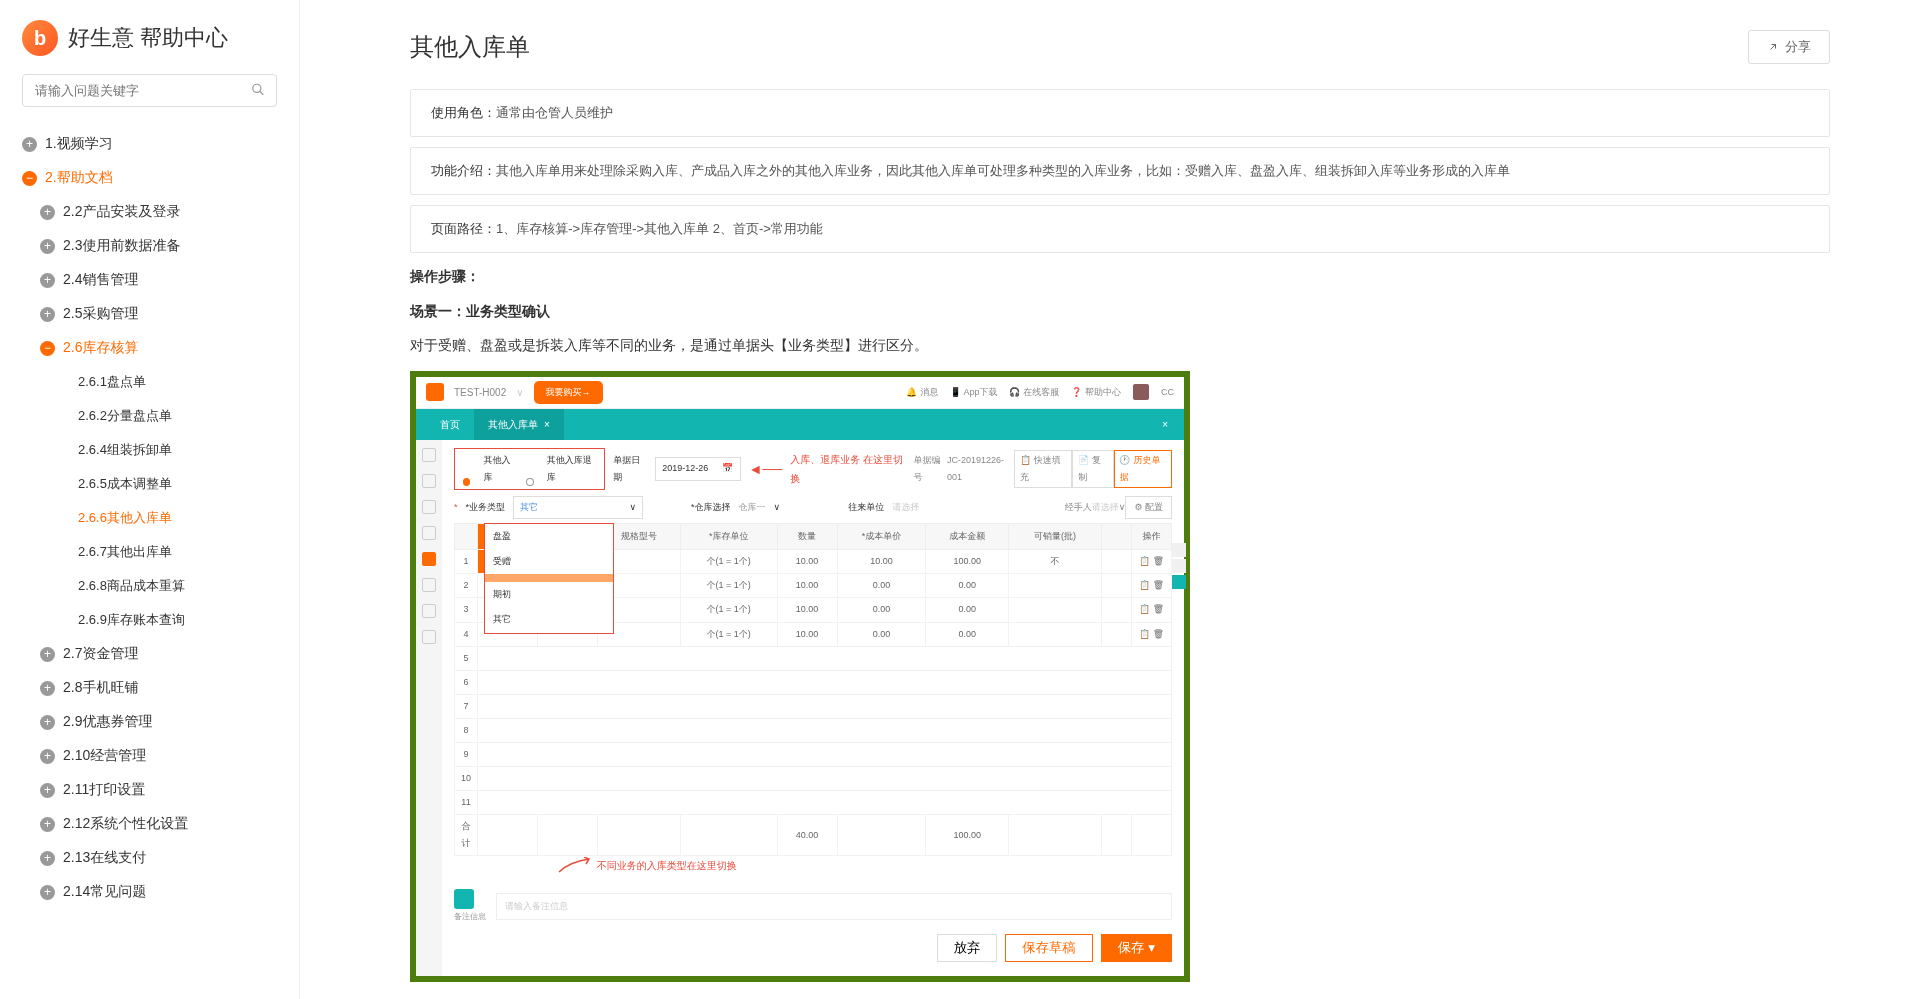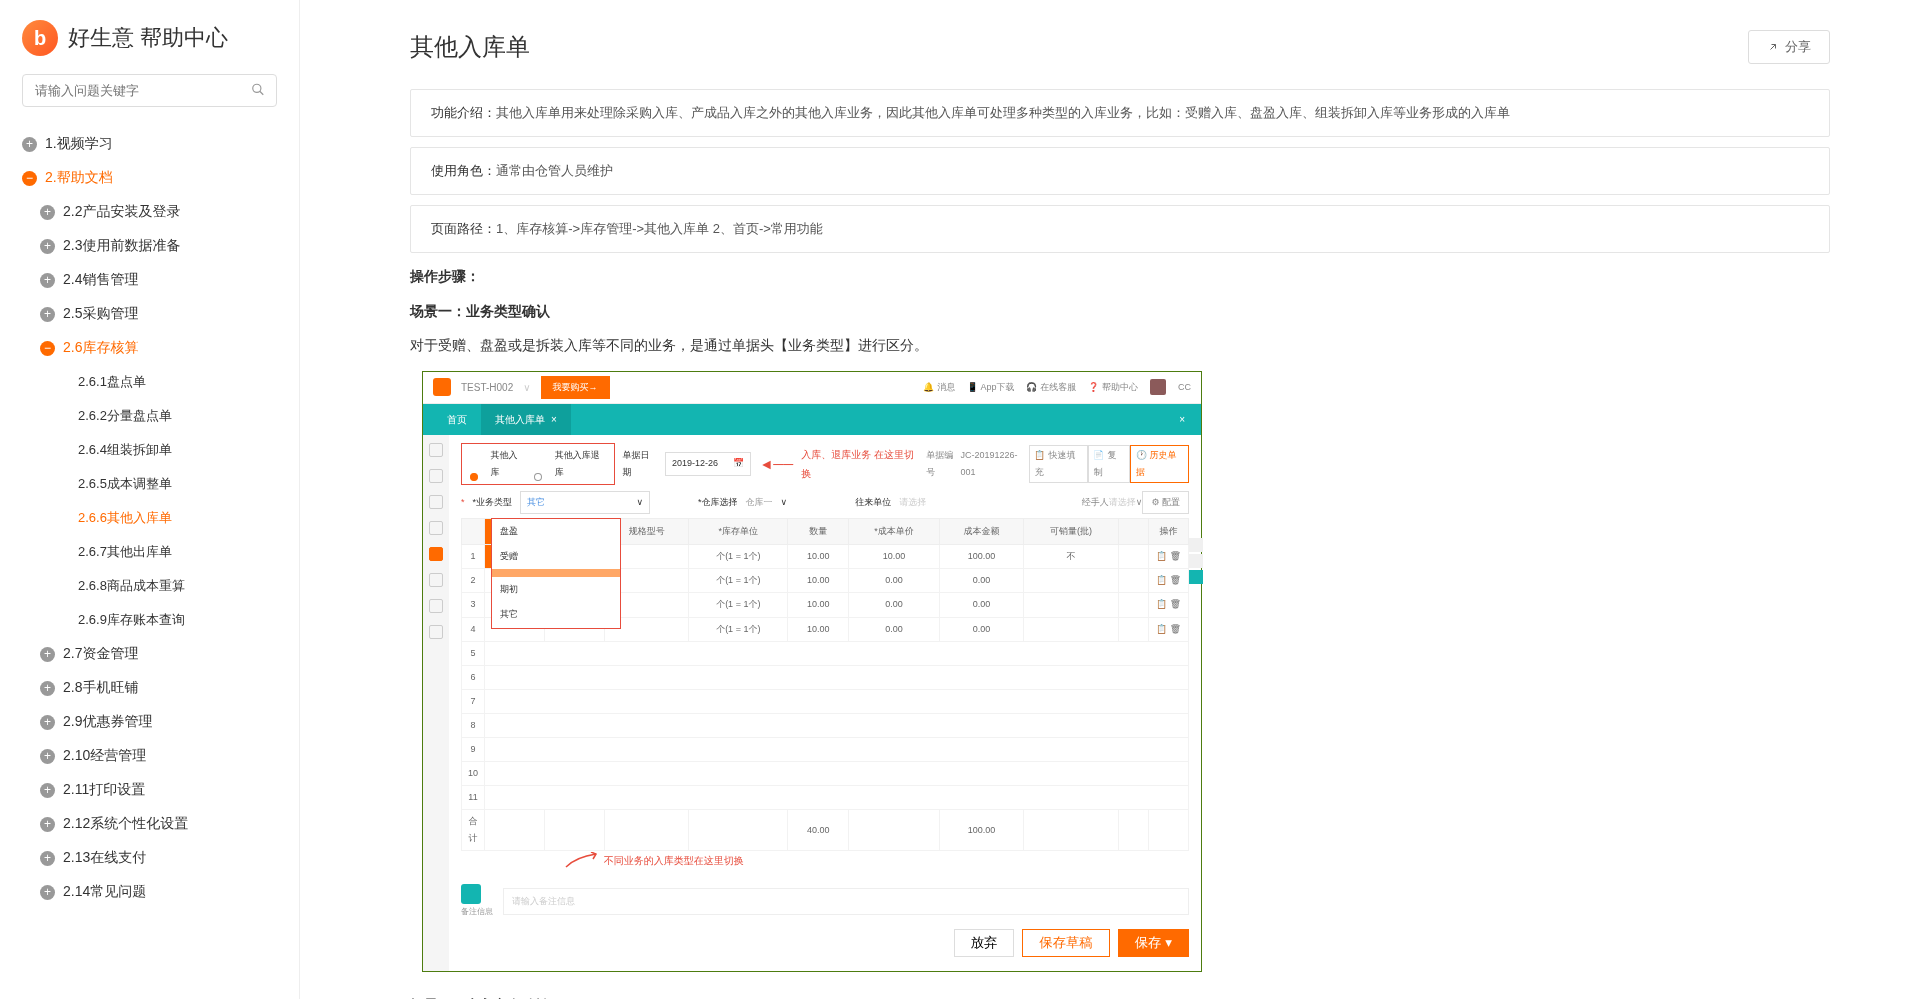--- a/index.html
+++ b/index.html
@@ -34,25 +34,25 @@
     
     .info-box { border: 1px solid #e5e5e5; padding: 14px 20px; margin-bottom: 10px; font-size: 13px; color: #555; border-radius: 2px; }
     .info-box .label { color: #333; font-weight: 500; }
     
     .content-body { font-size: 14px; line-height: 1.9; color: #333; }
     .content-body p { margin: 8px 0; }
     .content-body .step-title { font-weight: 600; margin-top: 10px; }
     .content-body .scene-title { font-weight: 600; }
     
     
-    .screenshot { width: 780px; margin: 12px 12px 20px; border: 1px solid #4d7c0f; background: #fff; font-size: 10px; }
+    .screenshot { width: 780px; margin: 12px 0 20px; border: 6px solid #4d7c0f; background: #fff; font-size: 10px; }
     .ss-topbar { background: #fff; padding: 4px 10px; display: flex; align-items: center; gap: 10px; border-bottom: 1px solid #eee; }
     .ss-logo { width: 18px; height: 18px; background: #ff6a00; border-radius: 3px; }
     .ss-topbar-text { color: #888; }
-    .ss-topbar-btn { background: #ff6a00; color: white; padding: 3px 12px; border-radius: 0; font-size: 9px; }
+    .ss-topbar-btn { background: #ff6a00; color: white; padding: 3px 12px; border-radius: 5px; font-size: 9px; }
     .ss-topbar-right { margin-left: auto; display: flex; gap: 12px; color: #888; font-size: 9px; align-items: center; }
     .ss-avatar { width: 16px; height: 16px; background: #8b5a5a; border-radius: 2px; }
     
     .ss-tabs { background: #13b5b1; display: flex; align-items: center; padding: 0 10px; }
     .ss-tab { padding: 6px 14px; color: white; font-size: 10px; }
     .ss-tab.active { background: #0ea09c; }
     .ss-tab .close { margin-left: 6px; }
     
     .ss-body { display: flex; }
     .ss-sidenav { width: 26px; background: #f5f5f5; display: flex; flex-direction: column; align-items: center; padding-top: 8px; gap: 12px; }
@@ -219,24 +219,24 @@
       <h1 class="page-title">其他入库单</h1>
       <button class="share-btn">
         <svg width="12" height="12" viewBox="0 0 24 24" fill="none" stroke="currentColor" stroke-width="2">
             <path d="M7 17L17 7M17 7H9M17 7V15"></path>
           </svg>
         <span>分享</span>
       </button>
     </div>
 
     <div class="info-box">
+      <span class="label">使用角色：</span><span>通常由仓管人员维护</span>
+    </div>
+    <div class="info-box">
       <span class="label">功能介绍：</span><span>其他入库单用来处理除采购入库、产成品入库之外的其他入库业务，因此其他入库单可处理多种类型的入库业务，比如：受赠入库、盘盈入库、组装拆卸入库等业务形成的入库单</span>
-    </div>
-    <div class="info-box">
-      <span class="label">使用角色：</span><span>通常由仓管人员维护</span>
     </div>
     <div class="info-box">
       <span class="label">页面路径：</span><span>1、库存核算-&gt;库存管理-&gt;其他入库单 2、首页-&gt;常用功能</span>
     </div>
 
     <div class="content-body">
       <p class="step-title">操作步骤：</p>
       <p><span class="scene-title">场景一：业务类型确认</span></p>
       <p>对于受赠、盘盈或是拆装入库等不同的业务，是通过单据头【业务类型】进行区分。</p>
 

